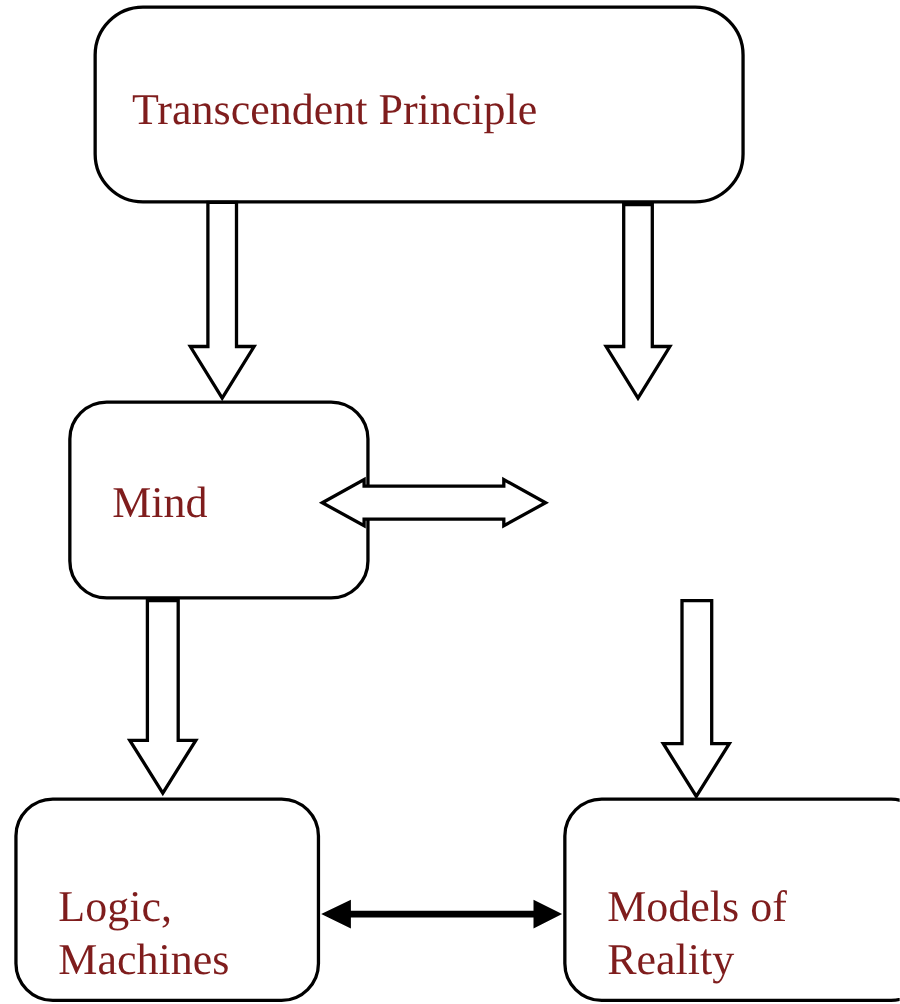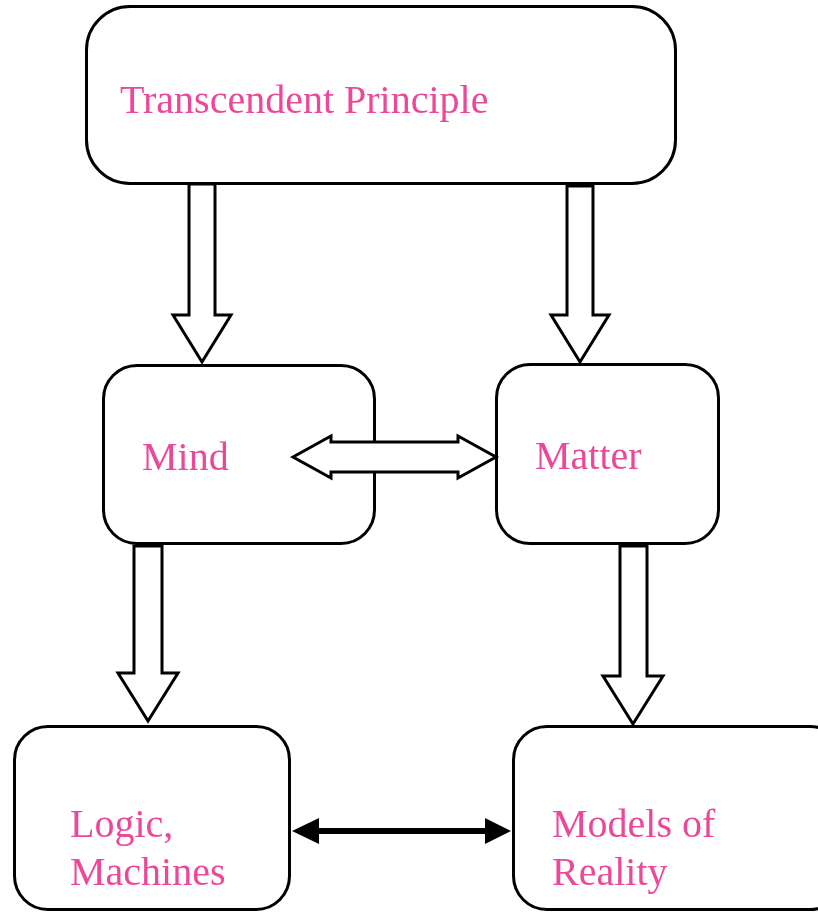--- a/index.html
+++ b/index.html
@@ -6,21 +6,21 @@
     margin: 0;
     padding: 0;
     background: #ffffff;
   }
   .canvas {
     position: relative;
     width: 818px;
     height: 913px;
     background: #ffffff;
     font-family: "Liberation Serif", "DejaVu Serif", serif;
-    color: #ec4899;
+    color: #7f1d1d;
     overflow: hidden;
   }
   .node {
     position: absolute;
     box-sizing: border-box;
     background: #ffffff;
     border: 3px solid #000000;
     font-size: 40px;
     line-height: 1.2;
     white-space: pre-line;
@@ -33,33 +33,32 @@
     left: 85px; top: 5px;
     width: 592px; height: 180px;
     border-radius: 45px;
     padding: 20px 30px 0 32px;
   }
   .n-mind {
     left: 62px; top: 364px;
     width: 274px; height: 181px;
     border-radius: 35px;
     padding: 18px 20px 0 37px;
-    margin-left: 40px;
   }
   .n-matter {
     left: 495px; top: 363px;
     width: 225px; height: 182px;
     border-radius: 35px;
     padding: 18px 20px 0 37px;
   }
   .n-logic {
     left: 13px; top: 725px;
     width: 278px; height: 186px;
     border-radius: 35px;
-    padding: 24px 20px 0 54px;
+    padding: 24px 20px 0 37px;
   }
   .n-models {
     left: 512px; top: 725px;
     width: 333px; height: 186px;
     border-radius: 35px;
     padding: 24px 20px 0 37px;
   }
   .arrows {
     position: absolute;
     left: 0; top: 0;
@@ -85,23 +84,20 @@
 <div class="canvas">
 
   <div class="node n-transcendent">
     <span class="label">Transcendent Principle</span>
   </div>
 
   <div class="node n-mind">
     <span class="label">Mind</span>
   </div>
 
-  <div class="node n-matter">
-    <span class="label">Matter</span>
-  </div>
 
   <div class="node n-logic">
     <span class="label">Logic,
 Machines</span>
   </div>
 
   <div class="node n-models">
     <span class="label">Models of
 Reality</span>
   </div>

